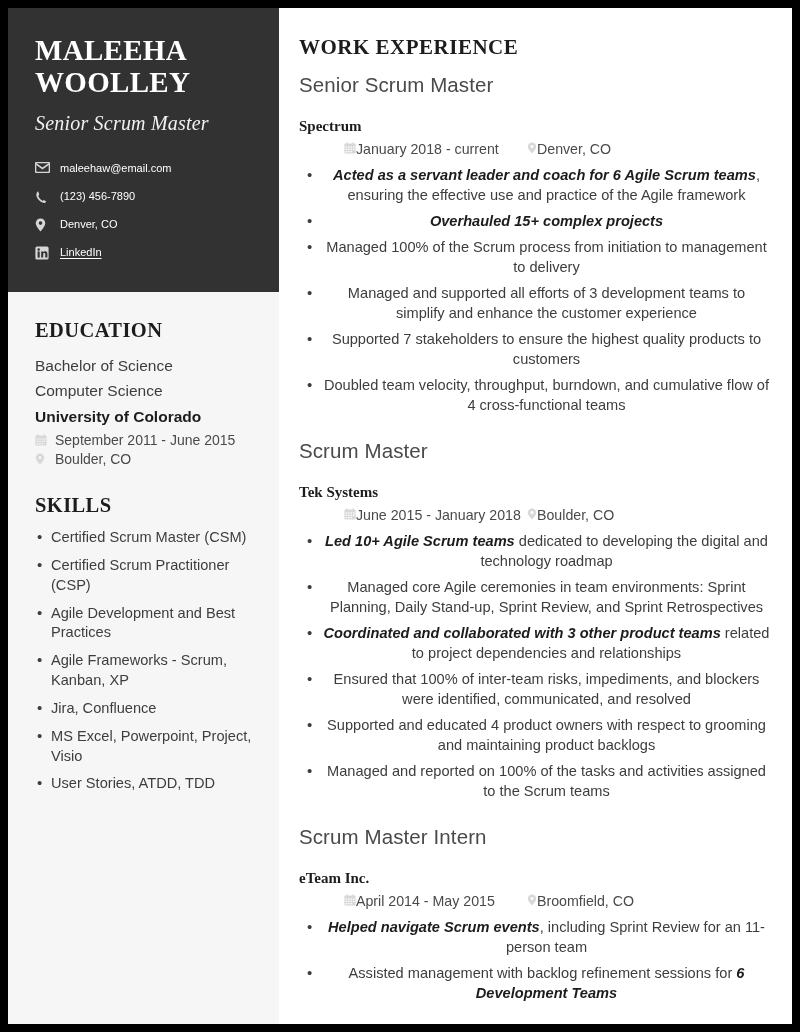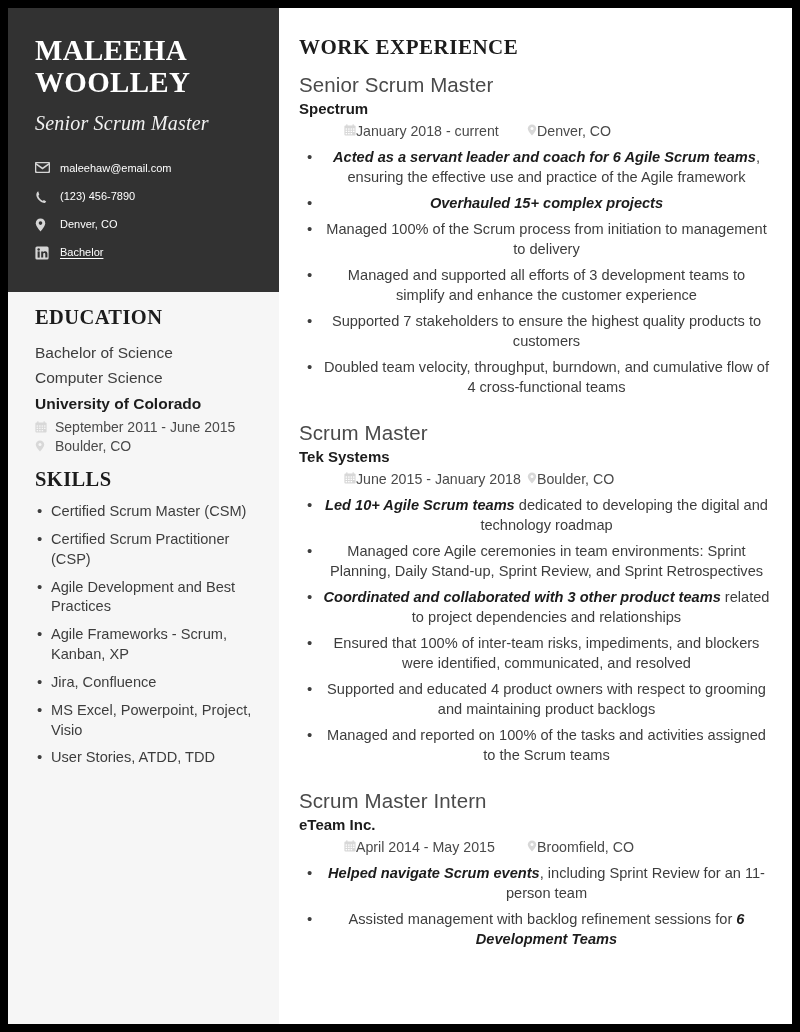--- a/index.html
+++ b/index.html
@@ -81,21 +81,21 @@
   .contact-row .ic svg { display: block; }
 
   .contact-link {
     color: #ffffff;
     text-decoration: underline;
     text-underline-offset: 2px;
   }
 
   .sidebar-body { padding: 0 27px; }
 
-  .side-section { margin-top: 14px; }
+  .side-section { margin-top: 27px; }
 
   .side-heading {
     font-family: "Liberation Serif", serif;
     font-weight: bold;
     font-size: 20.5px;
     color: #1c1c1c;
     letter-spacing: 0.4px;
     margin-bottom: 11px;
   }
 
@@ -175,22 +175,23 @@
     font-weight: 400;
     color: #4a4a4a;
     line-height: 1.3;
     letter-spacing: 0.1px;
   }
 
   .job-company {
     font-size: 15px;
     font-weight: bold;
     color: #1c1c1c;
-    margin-top: 0;
+    margin-top: 18px;
     line-height: 1.3;
+    font-family: Liberation Serif, serif;
   }
 
   .meta-line {
     position: relative;
     margin-top: 5px;
     font-size: 14.2px;
     color: #4a4a4a;
     height: 19px;
   }
 
@@ -279,21 +280,21 @@
 
         <div class="contact-row">
           <span class="ic">
             <svg width="14" height="14" viewBox="0 0 14 14">
               <rect x="0.4" y="0.4" width="13.2" height="13.2" rx="1.6" fill="#d6d6d6"></rect>
               <rect x="2.6" y="5.4" width="2.1" height="6.2" fill="#323232"></rect>
               <circle cx="3.65" cy="3.4" r="1.25" fill="#323232"></circle>
               <path d="M6.2 5.4 h2 v0.9 c0.45-0.75 1.2-1.05 2-1.05 c1.5 0 2.2 0.95 2.2 2.6 v3.75 h-2.1 V8.35 c0-0.85-0.3-1.3-1-1.3 c-0.75 0-1.1 0.5-1.1 1.35 v3.2 H6.2 Z" fill="#323232"></path>
             </svg>
           </span>
-          <span class="contact-link">Bachelor</span>
+          <span class="contact-link">LinkedIn</span>
         </div>
 
       </div>
     </div>
 
     <div class="sidebar-body">
 
       <section class="side-section">
         <h2 class="side-heading">EDUCATION</h2>
         <div class="edu-degree">Bachelor of Science</div>

